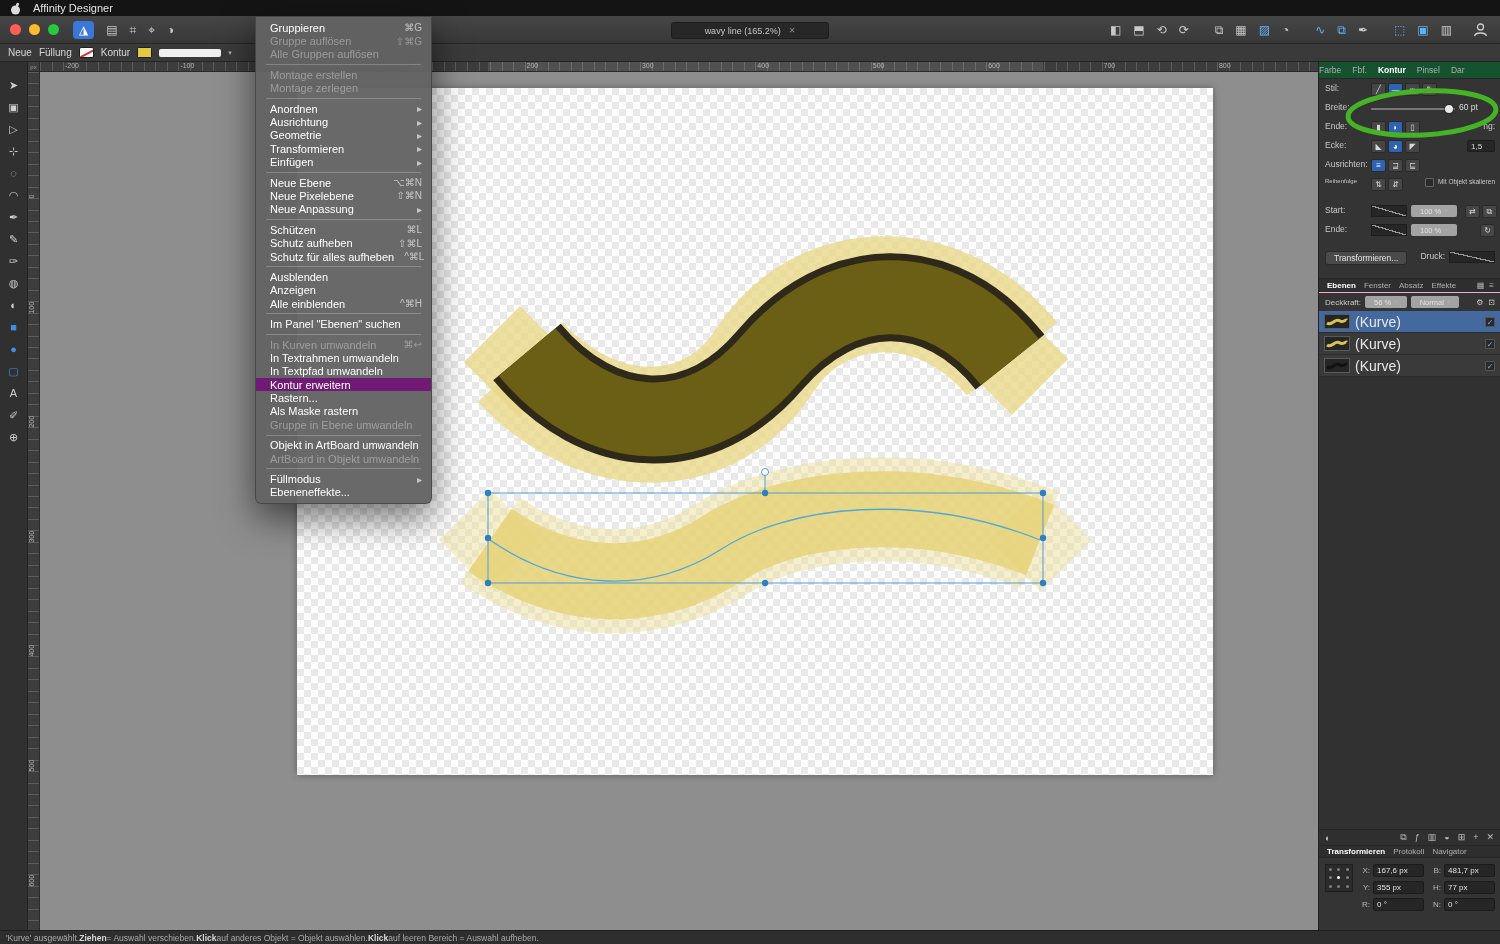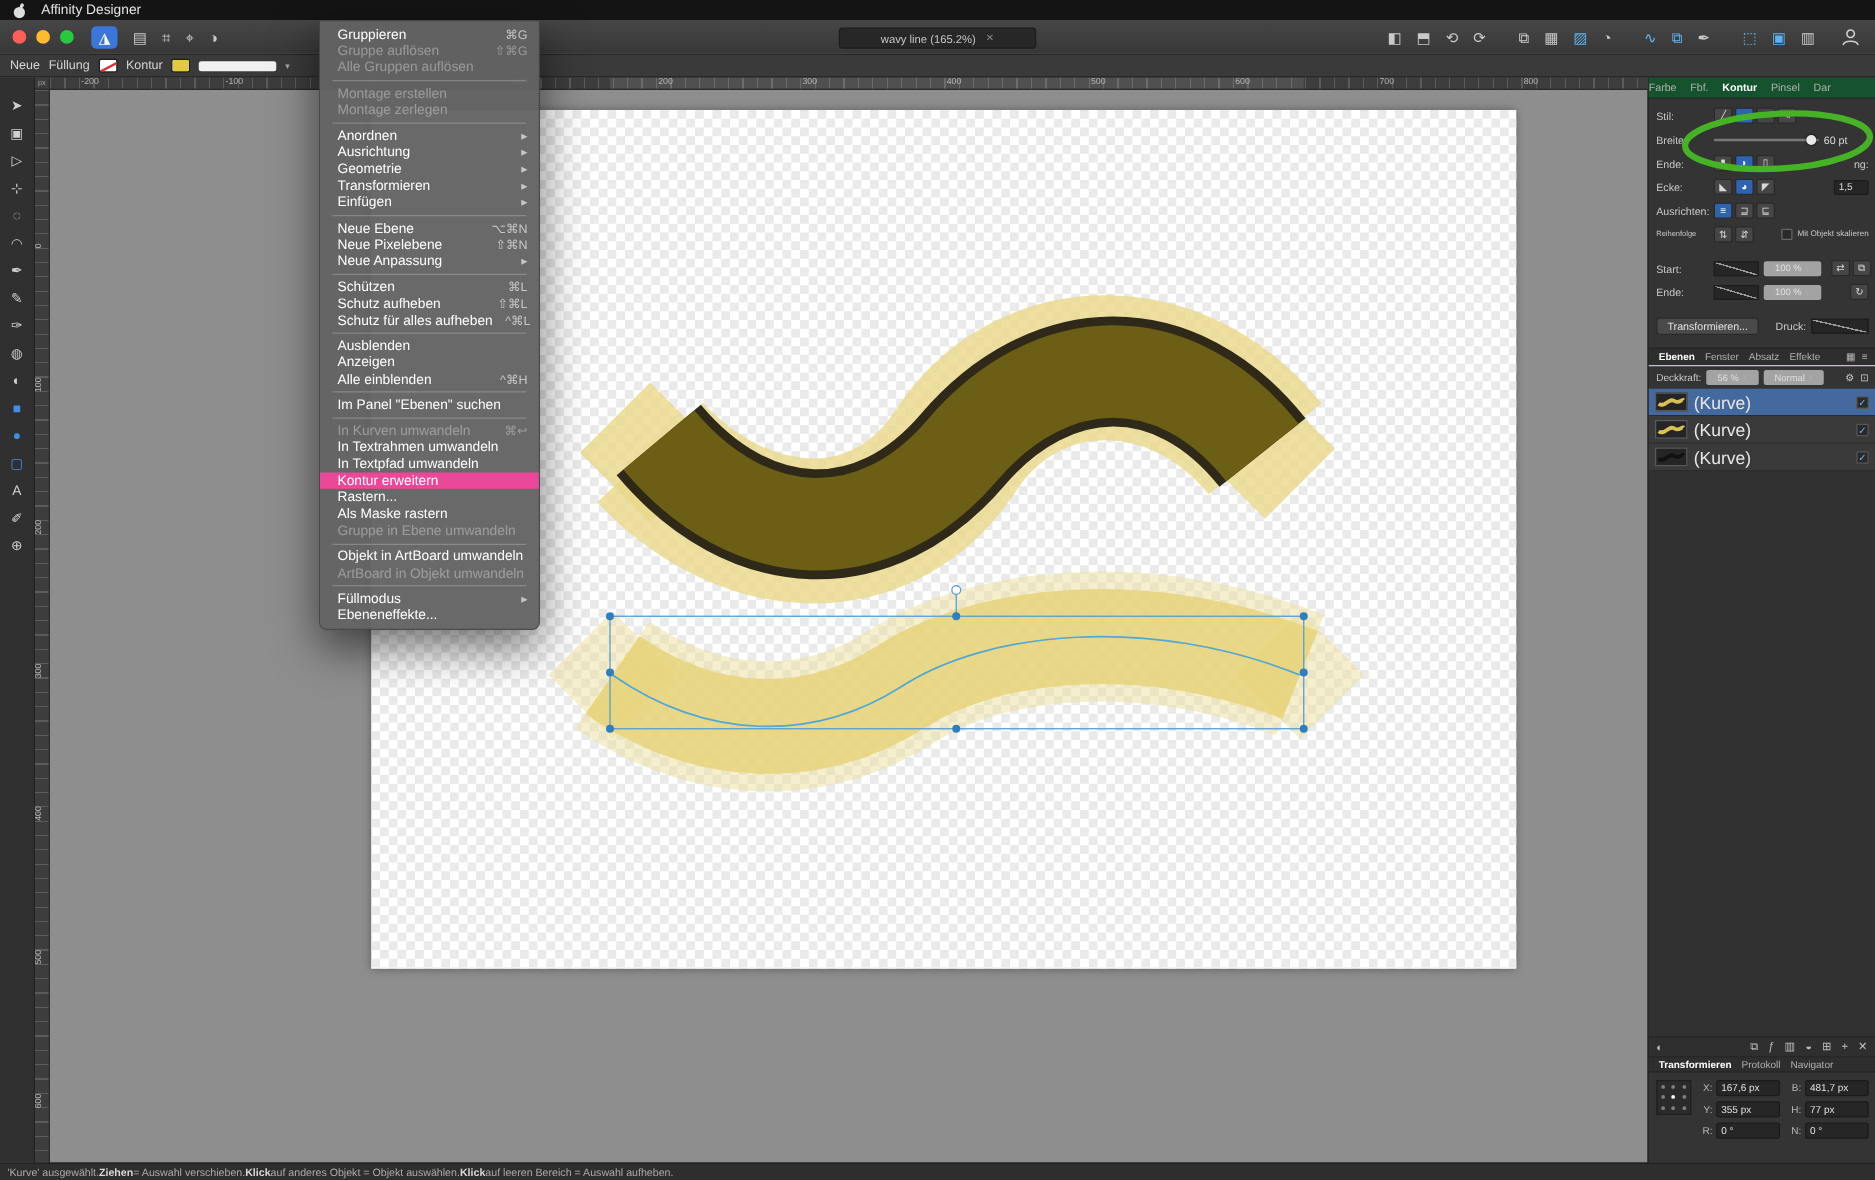--- a/index.html
+++ b/index.html
@@ -80,21 +80,21 @@
 .canvas-svg{position:absolute;left:0;top:0}
 
 
 .rightpanel{position:absolute;left:1318px;top:62px;width:182px;bottom:14px;background:#343434;
   border-left:1px solid #222;z-index:5;font-size:8.5px;color:#c9c9c9;display:flex;flex-direction:column}
 .rp-tabs{display:flex;align-items:center;gap:11px;padding-left:0;height:17px;flex:none;
   background:#14532d;border-bottom:1px solid #262626}
 .rp-tab{color:#b0b0b0;white-space:nowrap}
 .rp-tab.active{color:#fff;font-weight:bold}
 .stroke-panel{flex:none;padding-top:4px}
-.sp-row{display:flex;align-items:center;height:19px;padding:0 5px 0 6px;gap:4px}
+.sp-row{display:flex;height:19px;padding:0 5px 0 6px;gap:4px}
 .sp-label{width:42px;flex:none}
 .sp-label.tiny{font-size:6px}
 .btn-group{display:flex;gap:2px}
 .sp-btn{width:15px;height:13px;background:#464646;border:1px solid #2a2a2a;border-radius:2px;
   display:flex;align-items:center;justify-content:center;font-size:8px;color:#d8d8d8;flex:none}
 .sp-btn.selected{background:#2d63b0;color:#fff}
 .slider{position:relative;width:84px;height:13px;flex:none}
 .slider::before{content:"";position:absolute;left:0;right:0;top:6px;height:2px;background:#787878;border-radius:1px}
 .knob{position:absolute;right:2px;top:2.5px;width:8px;height:8px;border-radius:50%;background:#e9e9e9;box-shadow:0 0 2px #000}
 .sp-value{color:#ddd;white-space:nowrap}
@@ -146,21 +146,21 @@
 .statusbar .bold{font-weight:bold;color:#d8d8d8}
 
 
 .menu-dropdown{position:absolute;left:255px;top:16px;width:177px;background:rgba(99,99,99,.96);
   border:1px solid rgba(0,0,0,.28);border-radius:0 0 6px 6px;box-shadow:0 14px 36px rgba(0,0,0,.55);
   padding:4px 0;z-index:40;font-size:11px;color:#fff}
 .menu-item{display:flex;justify-content:space-between;align-items:center;height:13.4px;
   padding:0 9px 0 14px;white-space:nowrap}
 .mi-short{color:rgba(255,255,255,.62);font-size:10px;margin-left:10px}
 .menu-item.disabled .mi-label,.menu-item.disabled .mi-short{color:rgba(255,255,255,.35)}
-.menu-item.highlighted{background:#ec4899}
+.menu-item.highlighted{background:#701a75}
 .menu-item.highlighted .mi-label{color:#fff}
 .menu-item.separator{height:1px;background:rgba(255,255,255,.22);margin:3px 10px;padding:0}
 
 
 .annotation-svg{position:absolute;left:1334px;top:84px;z-index:60;pointer-events:none}
 </style>
 </head>
 <body>
 
 <div id="stage">

